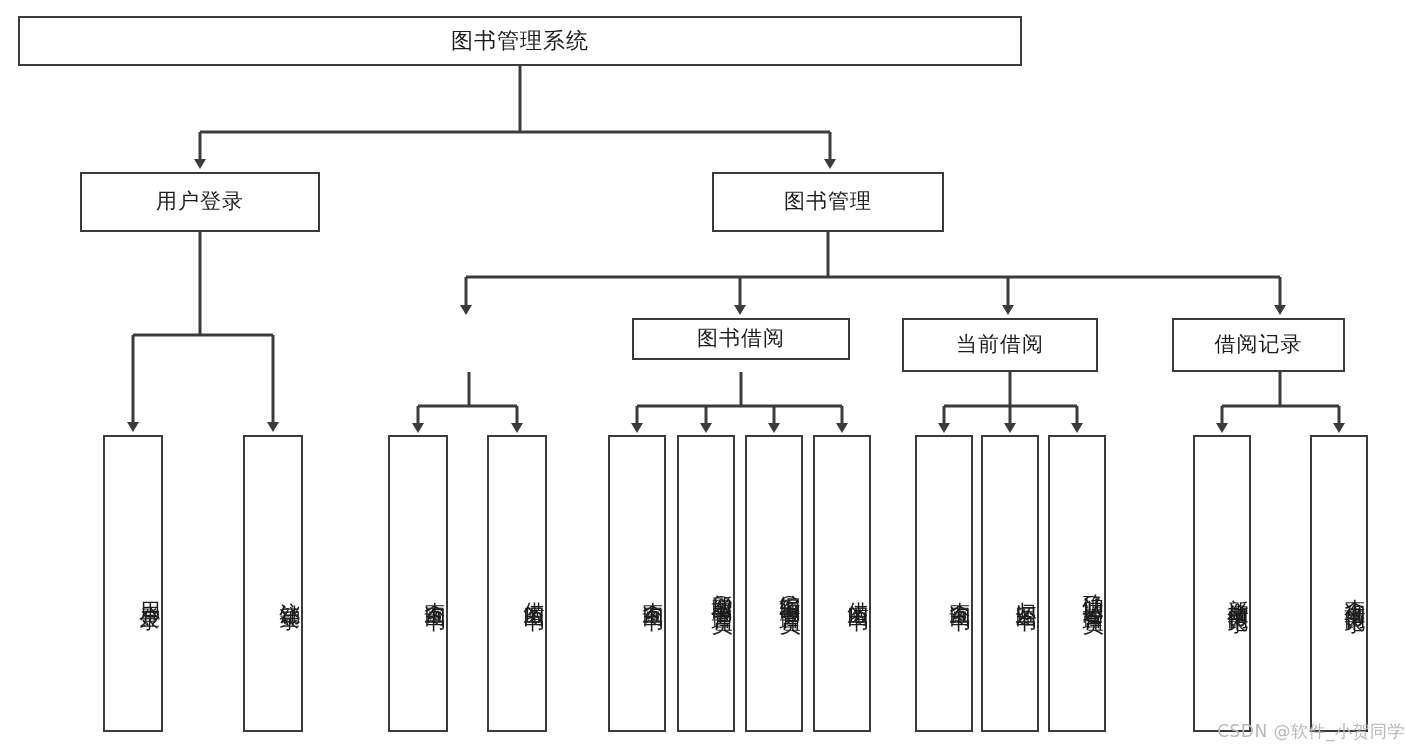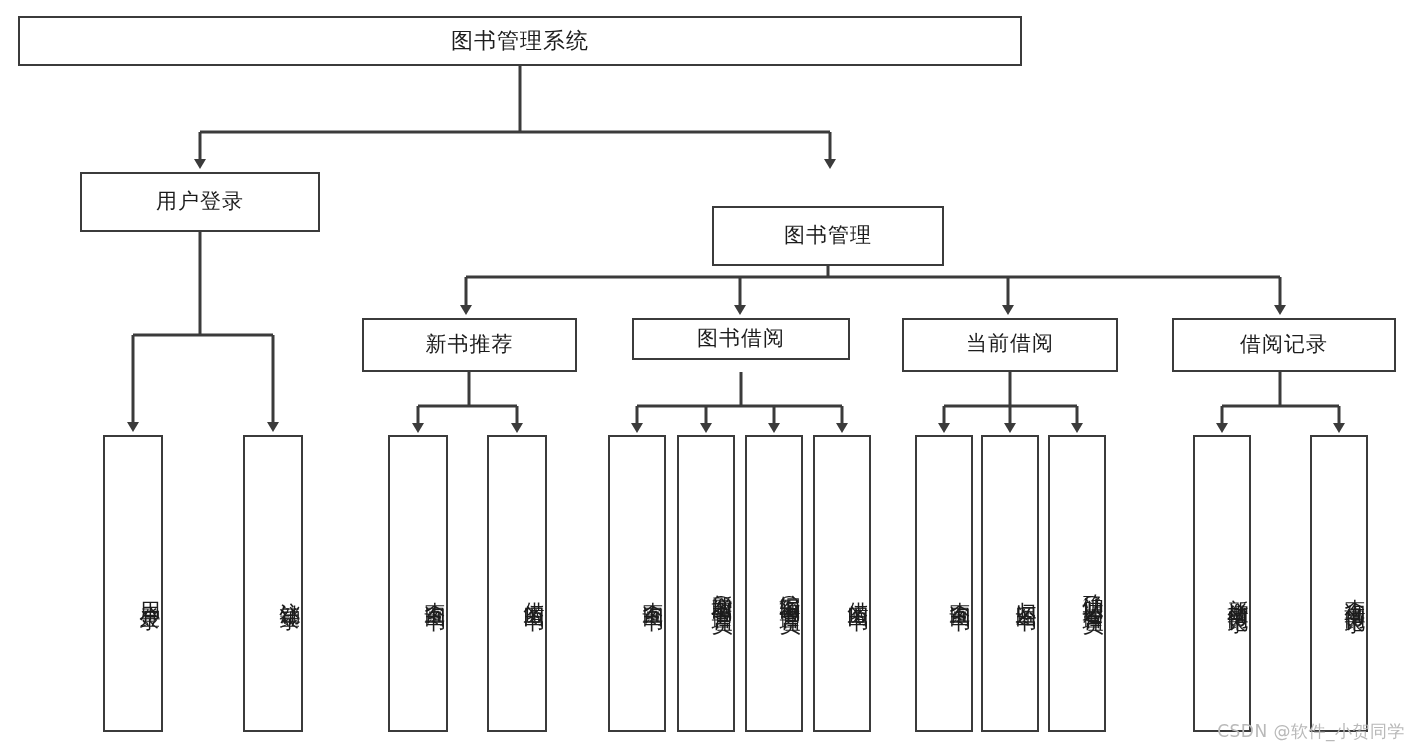--- a/index.html
+++ b/index.html
@@ -126,34 +126,31 @@
     </g>
   </svg>
 
   <div class="node horizontal root" style="left:18px; top:16px; width:1004px; height:50px;">
     <span>图书管理系统</span>
   </div>
 
   <div class="node horizontal" style="left:80px; top:172px; width:240px; height:60px;">
     <span>用户登录</span>
   </div>
-  <div class="node horizontal" style="left:712px; top:172px; width:232px; height:60px;margin-top:34px;">
+  <div class="node horizontal" style="left:712px; top:172px; width:232px; height:60px;">
     <span>图书管理</span>
   </div>
 
-  <div class="node horizontal" style="left:362px; top:318px; width:215px; height:54px;">
-    <span>新书推荐</span>
-  </div>
   <div class="node horizontal" style="left:632px; top:318px; width:218px; height:42px;">
     <span>图书借阅</span>
   </div>
-  <div class="node horizontal" style="left:902px; top:318px; width:216px; height:54px;font-family:Liberation Mono, monospace;">
+  <div class="node horizontal" style="left:902px; top:318px; width:196px; height:54px;">
     <span>当前借阅</span>
   </div>
-  <div class="node horizontal" style="left:1172px; top:318px; width:224px; height:54px;justify-content:center;">
+  <div class="node horizontal" style="left:1172px; top:318px; width:173px; height:54px;justify-content:center;">
     <span>借阅记录</span>
   </div>
 
   <div class="node vertical" style="left:103px; top:435px; width:60px; height:297px;">
     <span class="vlabel">用户登录</span>
   </div>
   <div class="node vertical" style="left:243px; top:435px; width:60px; height:297px;">
     <span class="vlabel">注销登录</span>
   </div>
   <div class="node vertical" style="left:388px; top:435px; width:60px; height:297px;">

